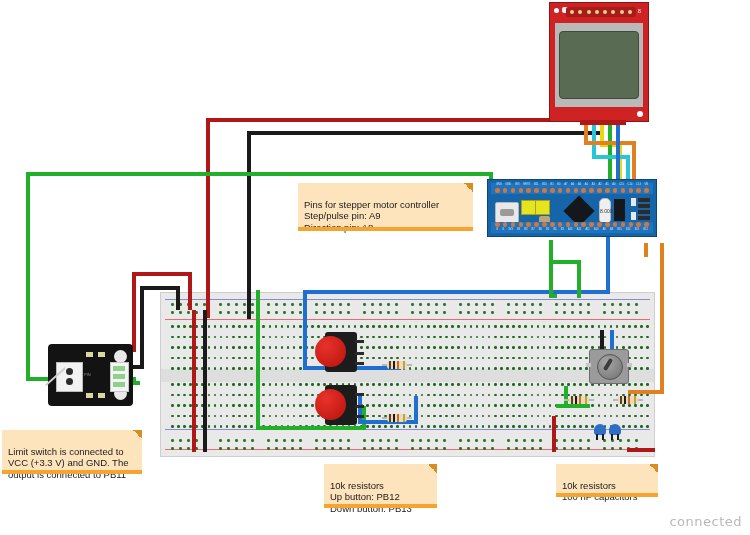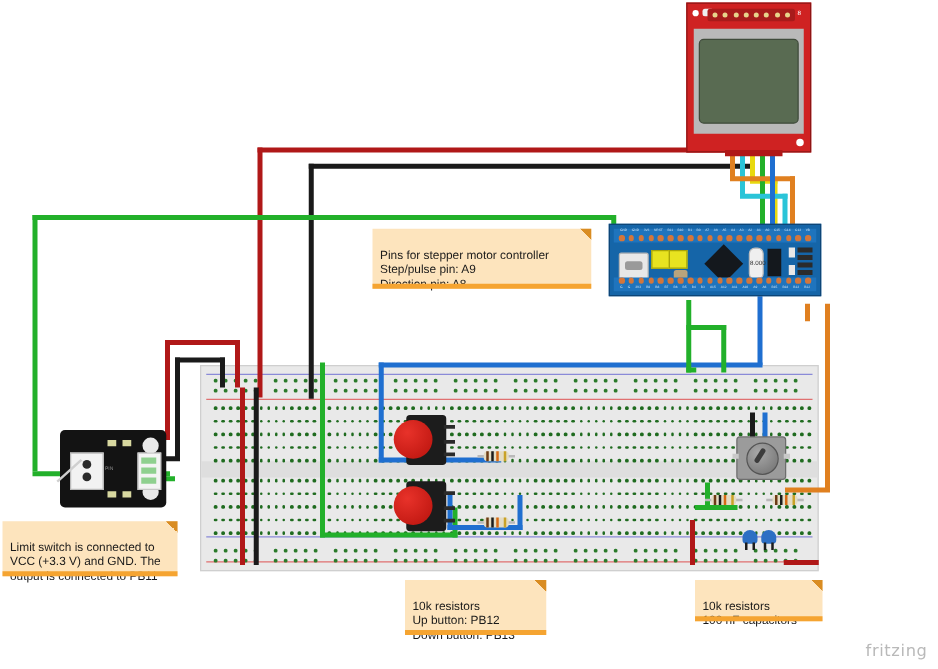--- a/index.html
+++ b/index.html
@@ -1446,21 +1446,21 @@
 
   <div class="note" style="left:298px;top:183px;width:175px;height:48px;">
     <span>Pins for stepper motor controller
 Step/pulse pin: A9
 Direction pin: A8</span>
     <div class="fold"></div>
     <div class="strip"></div>
   </div>
 
 
-  <div class="note" style="left:2px;top:417px;width:140px;height:44px;">
+  <div class="note" style="left:2px;top:430px;width:140px;height:44px;">
     <span>Limit switch is connected to
 VCC (+3.3 V) and GND. The
 output is connected to PB11</span>
     <div class="fold"></div>
     <div class="strip"></div>
   </div>
 
   <div class="note" style="left:324px;top:464px;width:113px;height:44px;">
     <span>10k resistors
 Up button: PB12
@@ -1469,14 +1469,14 @@
     <div class="strip"></div>
   </div>
 
   <div class="note" style="left:556px;top:464px;width:102px;height:33px;">
     <span>10k resistors
 100 nF capacitors</span>
     <div class="fold"></div>
     <div class="strip"></div>
   </div>
 
-  <div id="mark">fritzing</div>
+  <div id="mark">connected</div>
 </div>
 
 </body></html>

